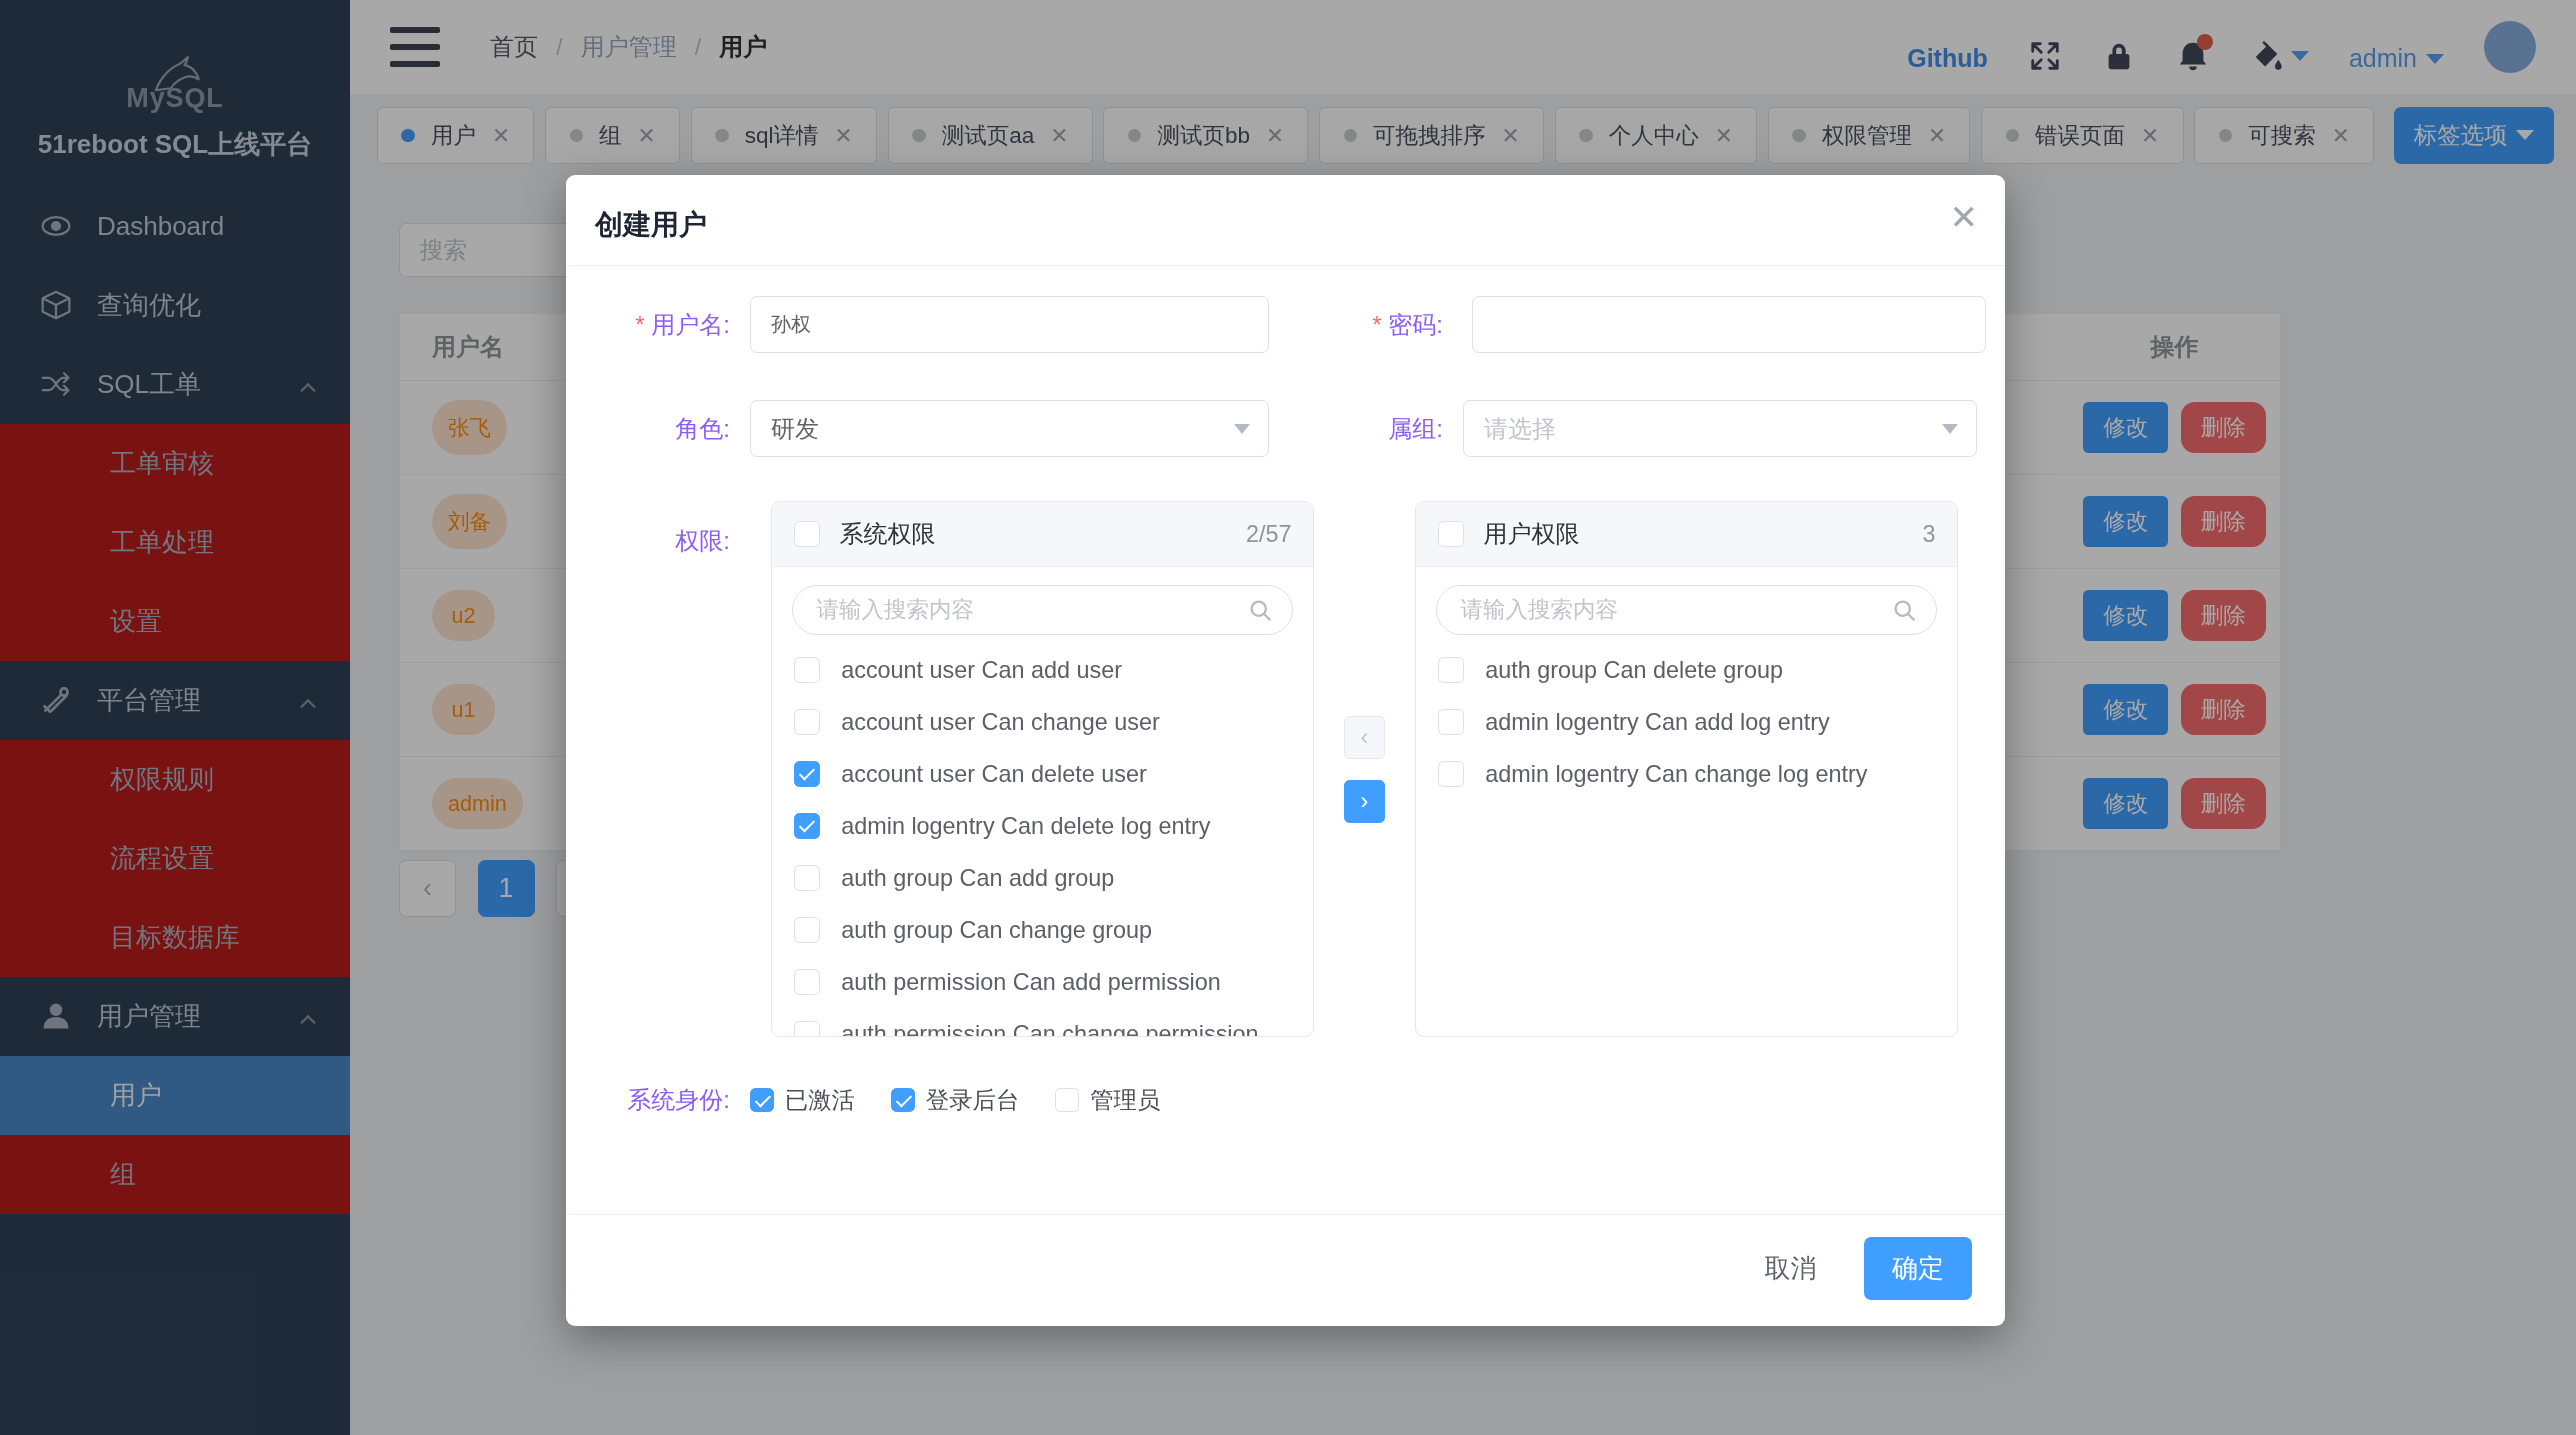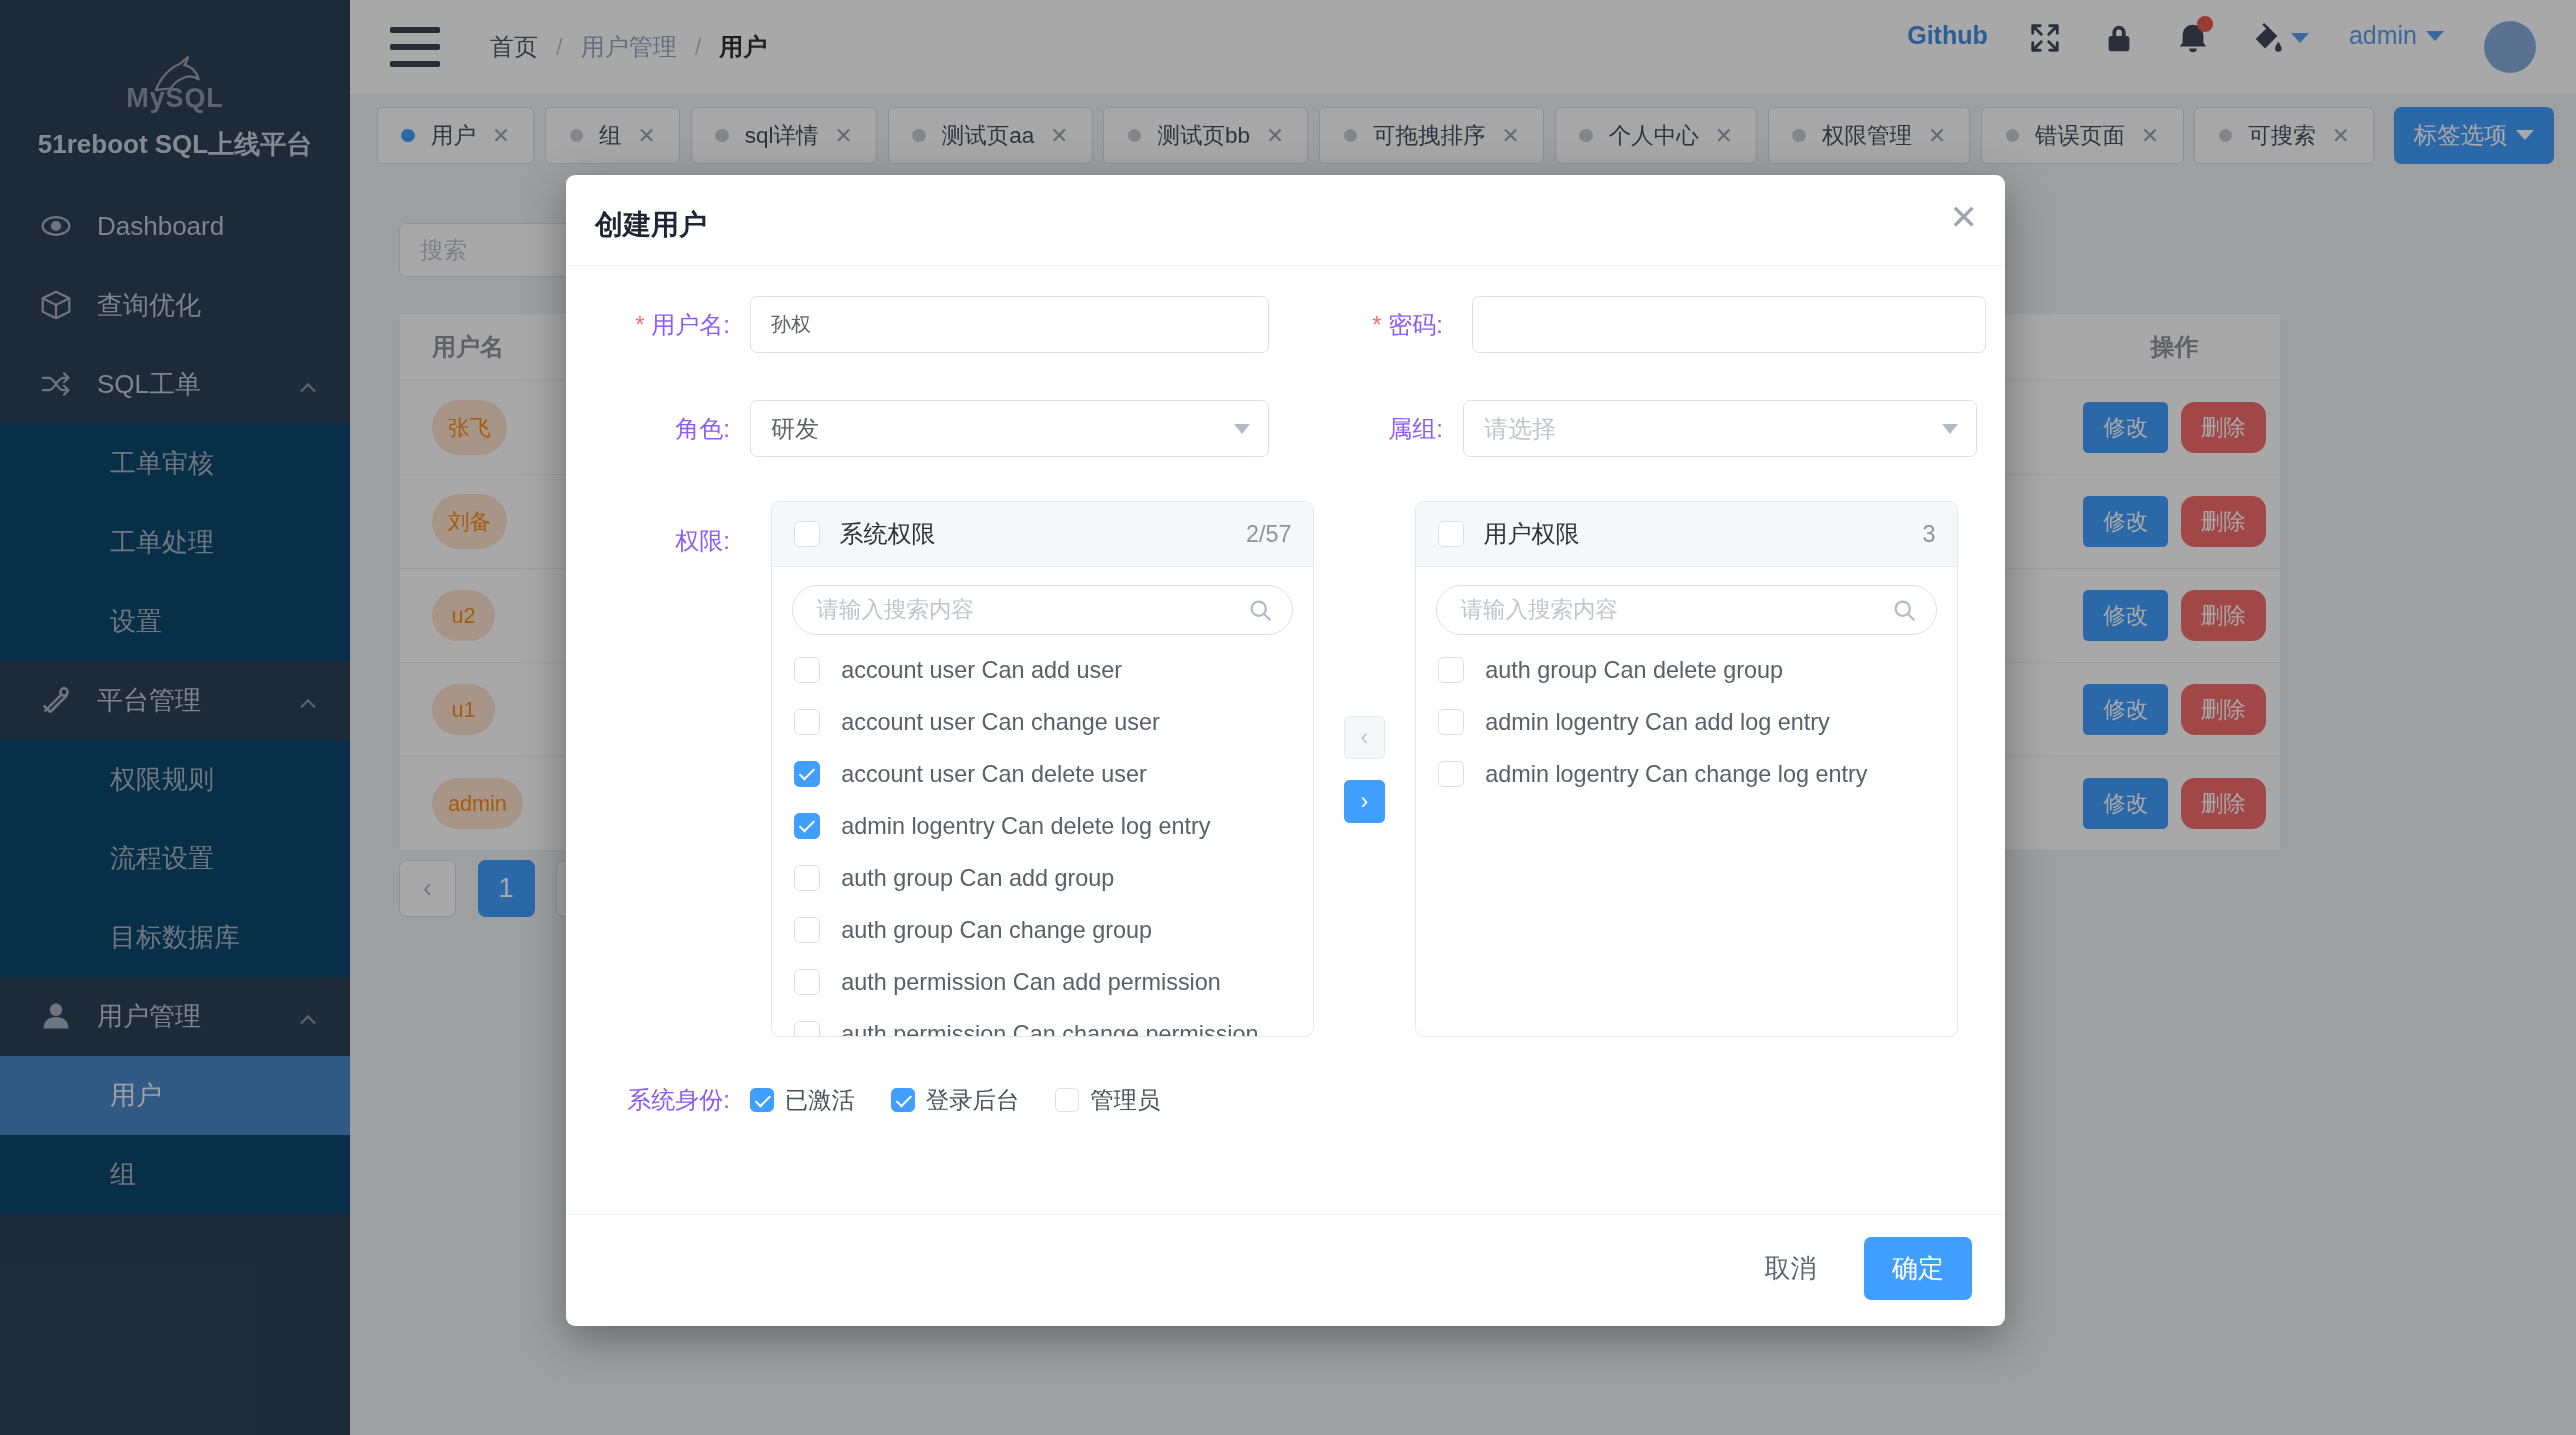--- a/index.html
+++ b/index.html
@@ -12,35 +12,35 @@
   .logo-block { height:94px; display:flex; align-items:flex-end; justify-content:center; color:#9aa2ad; }
   .logo-block svg { width:57px; height:40px; }
   .logo-text { text-align:center; color:#8f98a5; font-size:27px; font-weight:700; letter-spacing:0.9px; margin-top:-10.8px; }
   .platform-title { text-align:center; color:#c9d2dc; font-size:26px; font-weight:700; margin-top:12.6px; }
   .menu { margin-top:25px; }
   .mi { height:79px; display:flex; align-items:center; gap:25px; padding:0 32px 0 40px; color:#bfc8d4; font-size:26px; cursor:pointer; }
   .mi .ic { width:32px; height:32px; flex:none; color:#a9b2bf; }
   .mi .ic svg { width:32px; height:32px; display:block; }
   .mi .lbl { flex:1; white-space:nowrap; overflow:hidden; }
   .mi .caret-up { width:20px; height:20px; color:#8793a3; flex:none; }
-  .sub-block { background:#0c4a6e; }
+  .sub-block { background:#b91c1c; }
   .sub-block .mi { padding-left:110px; color:#aab5c2; }
   .mi.active { background:#4a89c8; color:#f0f6fc; }
 
   
   .main { position:absolute; left:350px; top:0; width:2226px; height:1435px; }
   .topbar { position:relative; height:94px; background:#ffffff; display:flex; align-items:center; padding:0 40px; }
   .hamburger { width:50px; height:41px; display:flex; flex-direction:column; justify-content:space-between; cursor:pointer; margin-right:50px; }
   .hamburger i { display:block; height:6.3px; background:#3e4450; border-radius:1.8px; }
   .crumbs { display:flex; align-items:center; gap:18px; font-size:24px; }
   .crumb-first { color:#565d66; cursor:pointer; }
   .crumb-sep { color:#c0c4cc; }
   .crumb-mid { color:#97a8be; }
   .crumb-last { color:#303133; font-weight:700; }
-  .top-right { margin-left:auto; display:flex; align-items:flex-start; gap:40px; color:#42485a; }
+  .top-right { margin-left:auto; display:flex; align-items:flex-end; gap:40px; color:#42485a; }
   .github-link { color:#3f8fe8; font-weight:700; font-size:25px; cursor:pointer; }
   .tb-ic { width:34px; height:34px; position:relative; cursor:pointer; color:#42485a; }
   .tb-ic svg { width:34px; height:34px; display:block; }
   .bell-dot { position:absolute; right:-3.6px; top:-5.4px; width:16px; height:16px; border-radius:50%; background:#e25d4e; }
   .theme-wrap { display:flex; align-items:center; gap:7.2px; cursor:pointer; }
   .caret-dn { width:0; height:0; border-left:9px solid transparent; border-right:9px solid transparent; border-top:10.8px solid #5b9ff0; }
   .admin-wrap { display:flex; align-items:center; gap:9px; cursor:pointer; color:#5b9ff0; font-size:25px; }
   .avatar { width:52px; height:52px; border-radius:50%; background:#89aedd; cursor:pointer; }
 
   

